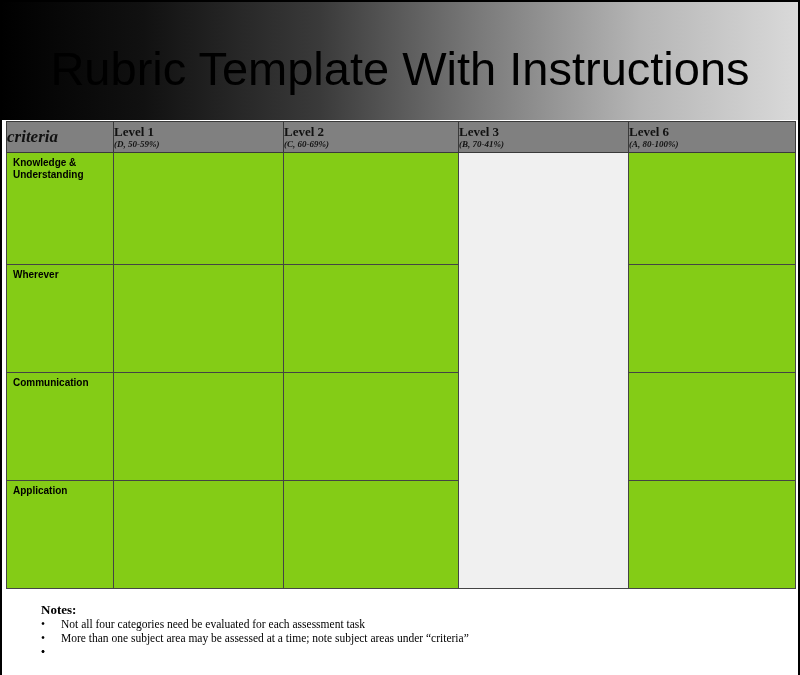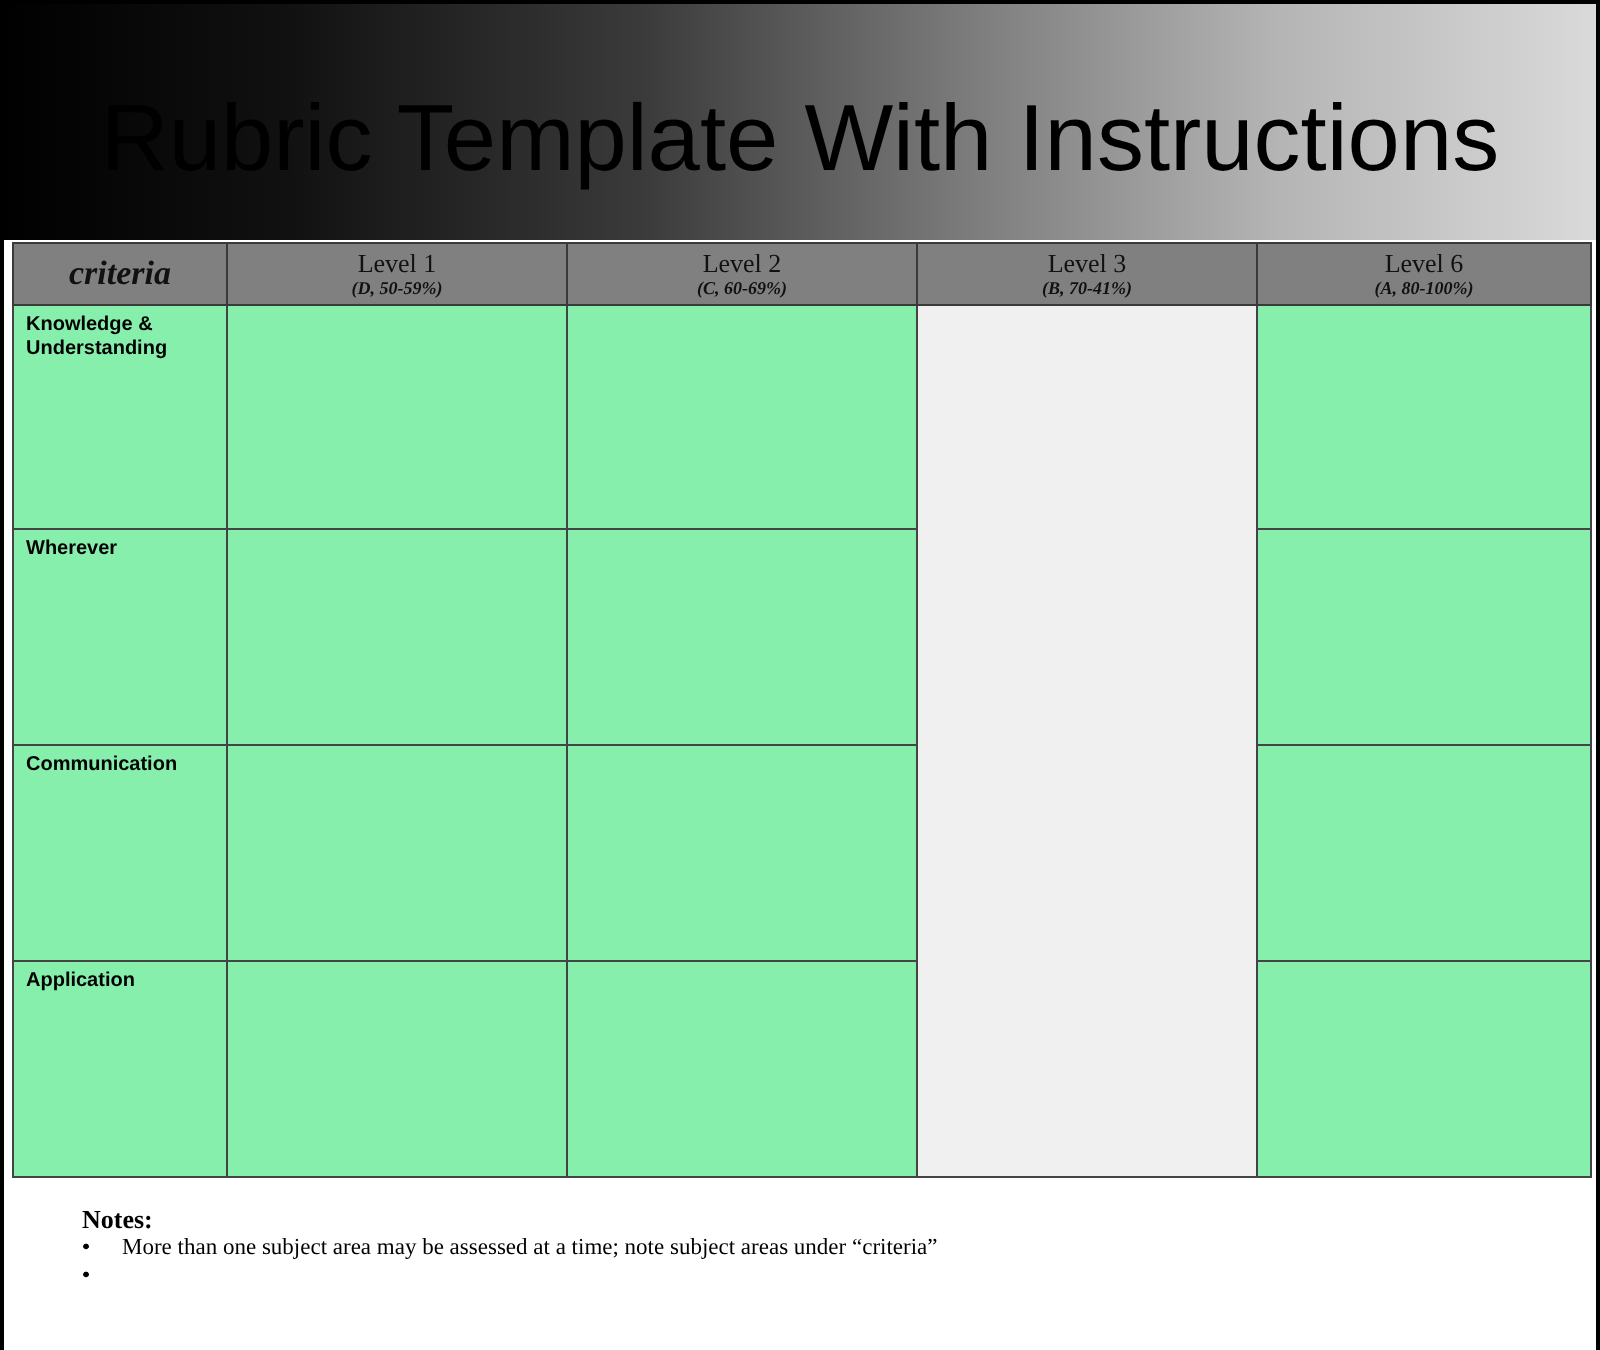--- a/index.html
+++ b/index.html
@@ -22,30 +22,30 @@
     font-family: "Liberation Sans", sans-serif;
     font-size: 47px; color: #000; letter-spacing: 0px;
     margin-top: 16px; white-space: nowrap;
   }
   .rubric {
     position: absolute; left: 6px; top: 121px;
     border-collapse: collapse; table-layout: fixed;
   }
   .rubric th, .rubric td { border: 1.5px solid #444; padding: 0; }
   .rubric thead th {
-    background: #808080; height: 30px; text-align: center; vertical-align: middle;
+    background: #808080; height: 30px; text-align: left; vertical-align: middle;
     font-family: "Liberation Serif", serif; color: #111;
     border-color: #3a3a3a;
   }
   .crit-head {
     font-style: italic; font-weight: bold; font-size: 17px;
   }
-  .lvl-title { display: block; font-weight: normal; font-size: 13px; line-height: 14px; }
+  .lvl-title { display: block; font-weight: bold; font-size: 13px; line-height: 14px; }
   .lvl-sub { display: block; font-weight: bold; font-size: 9px; line-height: 10px; font-style: italic; }
-  .rubric tbody td { background: #86efac; vertical-align: top; }
+  .rubric tbody td { background: #84cc16; vertical-align: top; }
   .row-label {
     font-family: "Liberation Sans", sans-serif; font-weight: bold;
     font-size: 10px; line-height: 12px; color: #000;
     padding: 4px 0 0 6px !important; text-align: left;
   }
   .lvl3-body { background: #f0f0f0 !important; }
   .notes {
     position: absolute; left: 13px; top: 602px; width: 780px;
     font-family: "Liberation Serif", serif; color: #000; margin-left: 28px;
   }
@@ -121,20 +121,21 @@
       <td></td>
     </tr>
   </tbody>
 </table>
 
 <div class="notes">
   <div class="notes-title">Notes:</div>
   <ul>
     <li>
       <span class="bullet">•</span>
+      <span>Not all four categories need be evaluated for each assessment task</span>
     </li>
     <li>
       <span class="bullet">•</span>
       <span>More than one subject area may be assessed at a time; note subject areas under “criteria”</span>
     </li>
     <li>
       <span class="bullet">•</span>
     </li>
     <li>
       <span class="bullet">•</span>

